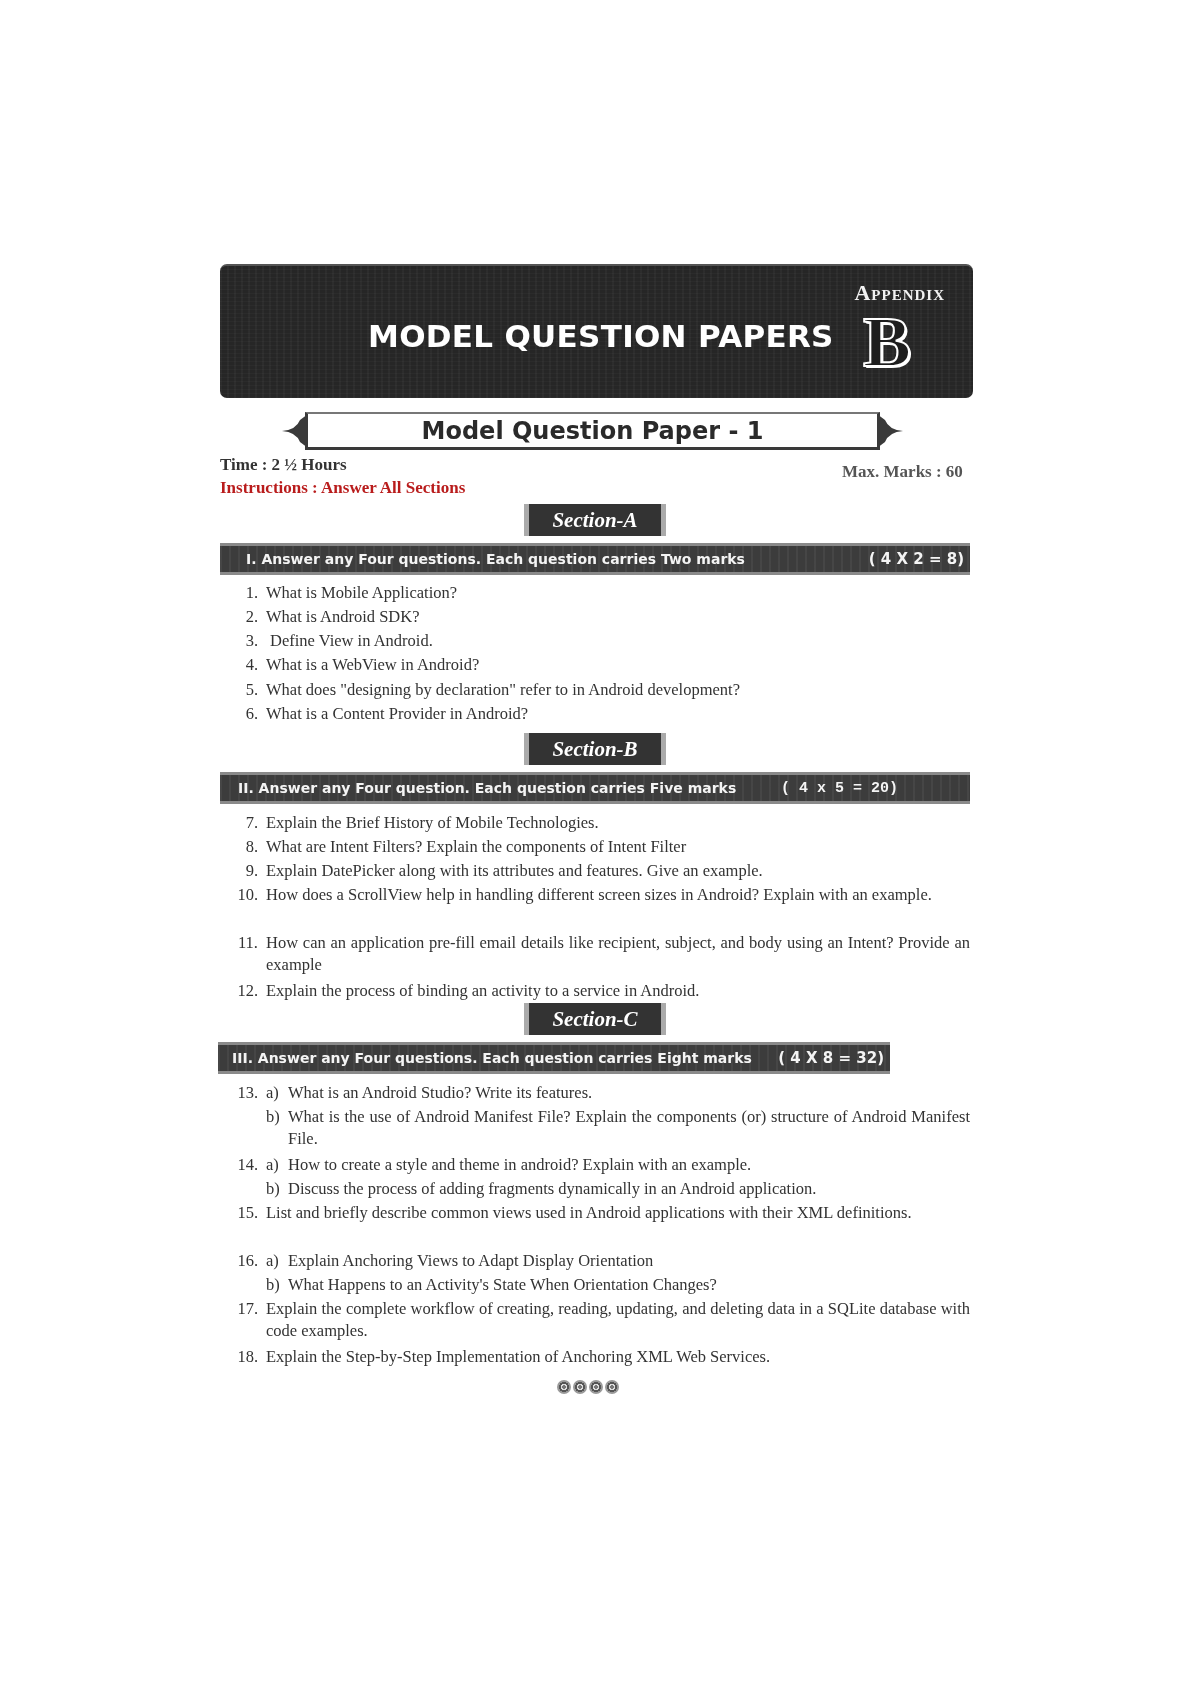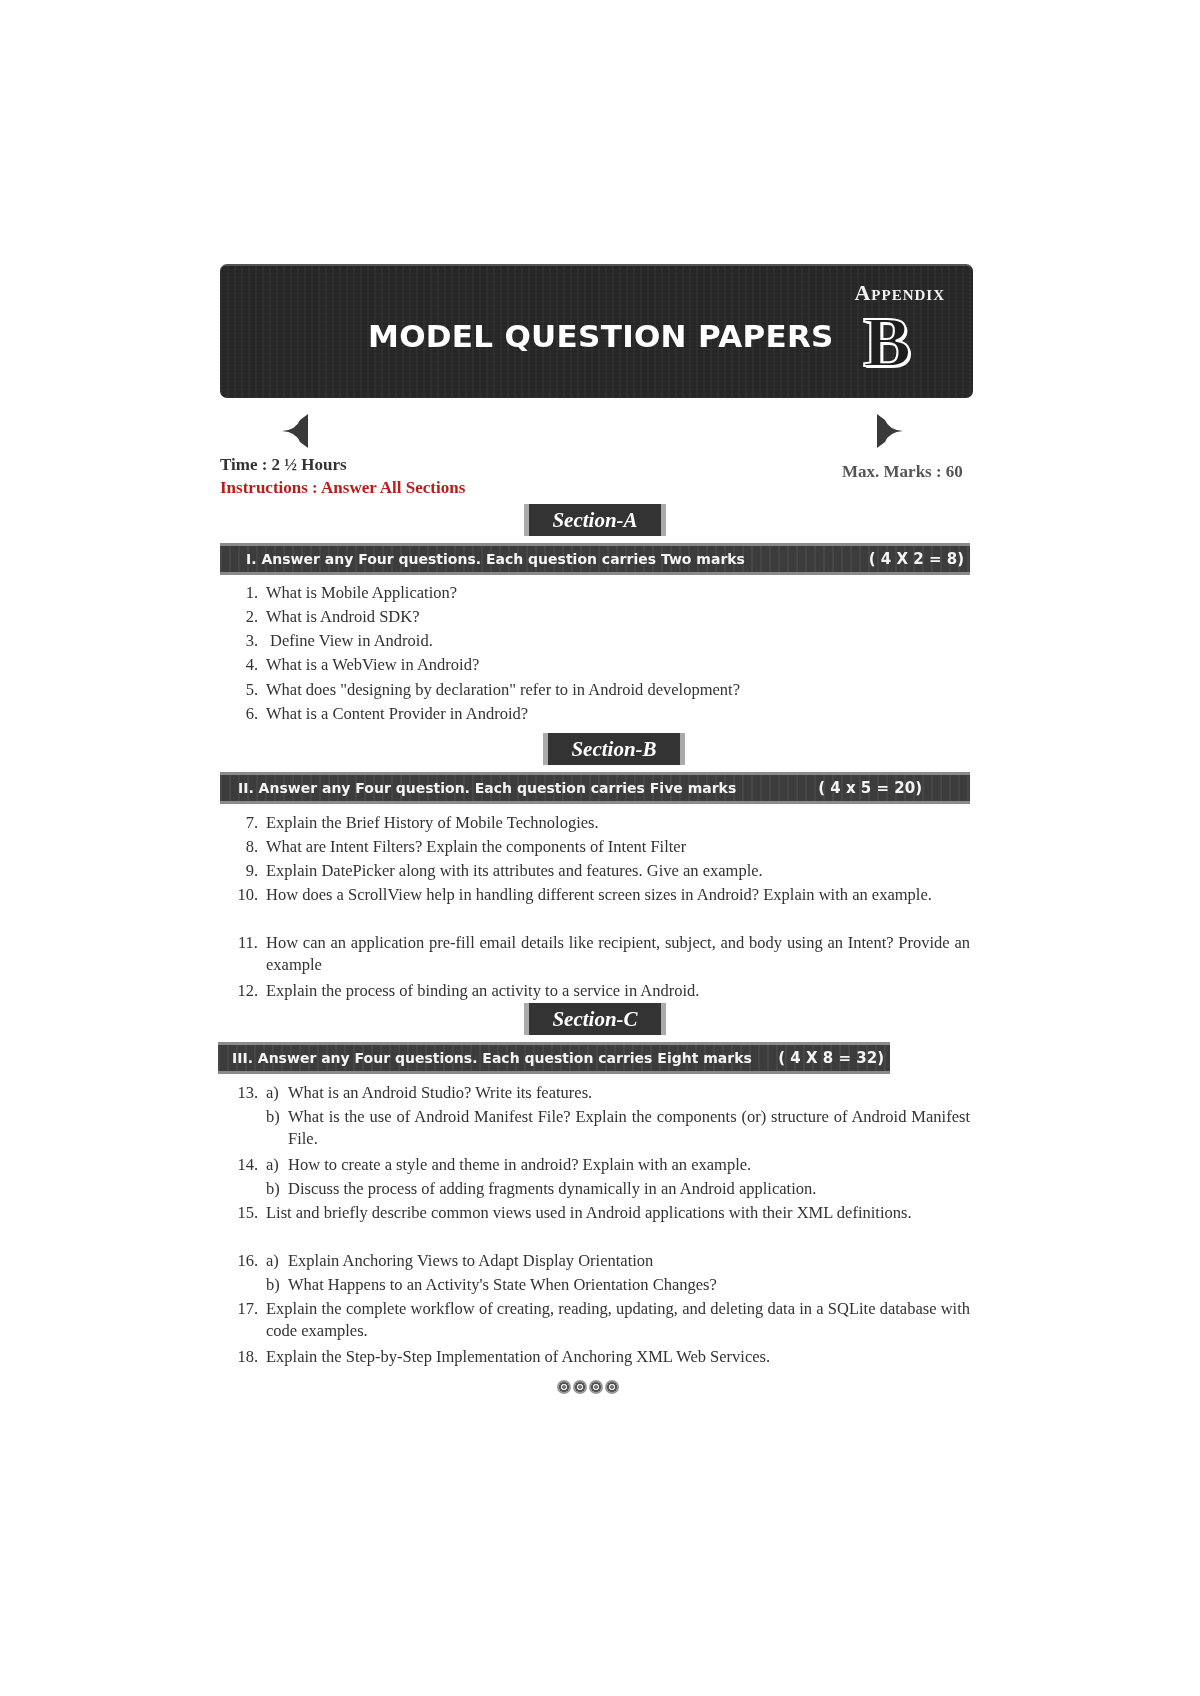--- a/index.html
+++ b/index.html
@@ -104,20 +104,23 @@
 
   <div class="header-block">
     <div class="appendix-label">Appendix</div>
     <div class="main-title">MODEL QUESTION PAPERS</div>
     <div class="appendix-letter">B</div>
   </div>
 
   <svg class="banner-arrow-left" viewBox="0 0 28 38">
     <path d="M28 2 L28 36 L20 30 Q16 20 2 19 Q16 18 20 8 Z" fill="#3a3a3a"></path>
   </svg>
+  <div class="banner">
+    <span class="banner-text">Model Question Paper - 1</span>
+  </div>
   <svg class="banner-arrow-right" viewBox="0 0 28 38">
     <path d="M0 2 L0 36 L8 30 Q12 20 26 19 Q12 18 8 8 Z" fill="#3a3a3a"></path>
   </svg>
 
   <div class="meta-time">Time : 2 ½ Hours</div>
   <div class="meta-instr">Instructions : Answer All Sections</div>
   <div class="meta-marks">Max. Marks : 60</div>
 
   <div class="section-label" style="left:524px; top:504px; width:142px;">Section-A</div>
   <div class="instr-bar" style="top:543px;">
@@ -145,24 +148,24 @@
     <div class="q" style="top:97px; width:740px;">
       <span class="num">5.</span>
       <span class="txt">What does "designing by declaration" refer to in Android development?</span>
     </div>
     <div class="q" style="top:121px;">
       <span class="num">6.</span>
       <span class="txt">What is a Content Provider in Android?</span>
     </div>
   </div>
 
-  <div class="section-label" style="left:543px; top:733px; width:142px;">Section-B</div>
+  <div class="section-label" style="left:524px; top:733px; width:142px;">Section-B</div>
   <div class="instr-bar" style="top:772px;">
     <span class="bar-text" style="padding-left:18px;">II.  Answer any Four question. Each question carries Five marks</span>
-    <span class="bar-marks" style="padding-right:48px;">( 4 x 5 = 20)</span>
+    <span class="bar-marks" style="padding-right:72px;font-family:Liberation Mono, monospace;">( 4 x 5 = 20)</span>
   </div>
 
   <div class="qlist" style="top:812px;">
     <div class="q" style="top:0px; width:740px;">
       <span class="num">7.</span>
       <span class="txt">Explain the Brief History of Mobile Technologies.</span>
     </div>
     <div class="q" style="top:24px; width:740px;">
       <span class="num">8.</span>
       <span class="txt">What are Intent Filters? Explain the components of Intent Filter</span>

